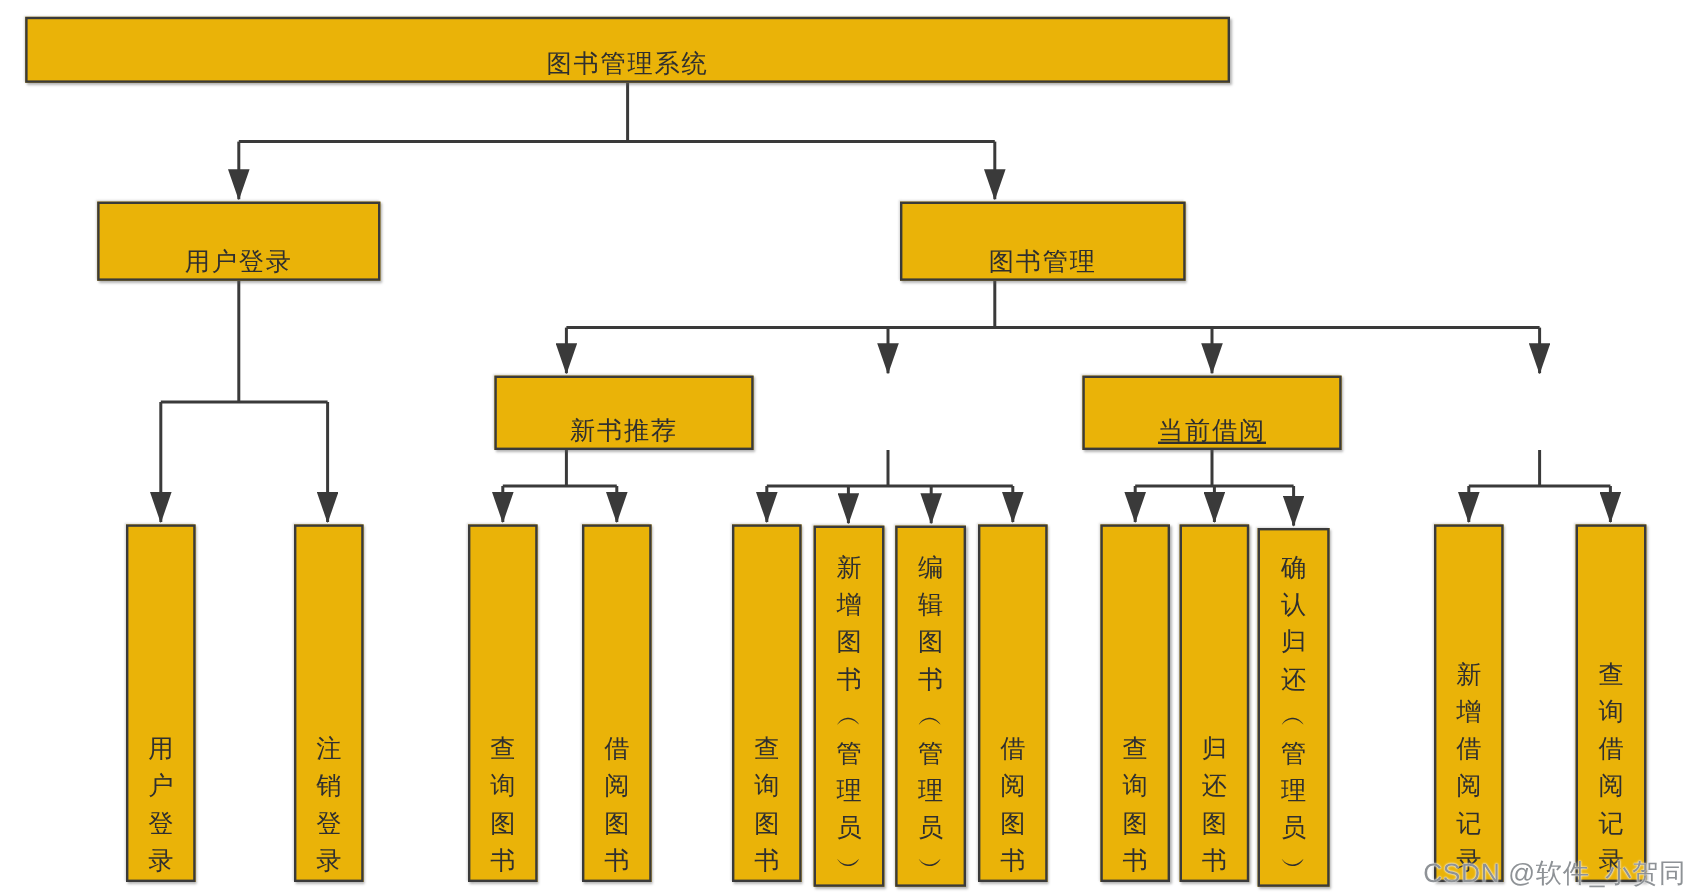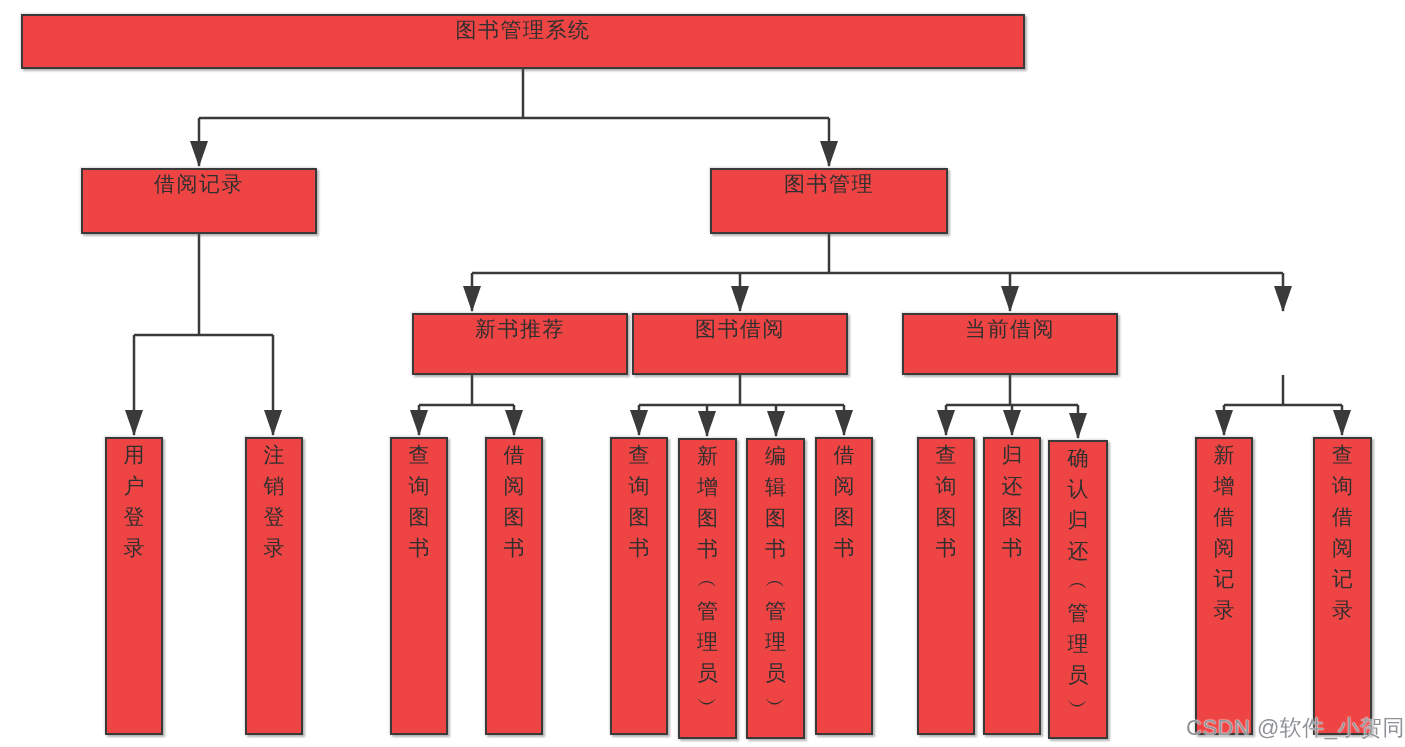--- a/index.html
+++ b/index.html
@@ -3,37 +3,37 @@
 <meta charset="utf-8">
 <style>
   html,body { margin:0; padding:0; background:#ffffff; }
   .canvas {
     position:relative; width:1405px; height:747px; background:#ffffff;
     font-family:"Liberation Sans","DejaVu Sans",sans-serif; color:#2f2f2f;
     overflow:hidden;
   }
   svg.connectors { position:absolute; left:0; top:0; }
   .node {
-    position:absolute; background:#ef4444; box-sizing:border-box;
+    position:absolute; background:#eab308; box-sizing:border-box;
     border:2.5px solid #3a3a3a;
     box-shadow:1.5px 1.5px 2px rgba(90,90,90,.45), -1px -1px 1.5px rgba(150,150,150,.3);
-    display:flex; align-items:flex-start; justify-content:center;
+    display:flex; align-items:flex-end; justify-content:center;
     z-index:2;
   }
   .hlabel { font-size:21px; letter-spacing:1.5px; white-space:nowrap; }
   .vlabel { display:flex; flex-direction:column; align-items:center; justify-content:center; }
   .vchar { display:block; height:31px; line-height:31px; font-size:21px; text-align:center; }
 
   
   #n1 {left:21px;  top:14px;  width:1004px; height:55px;}
   #n2 {left:81px;  top:168px; width:236px;  height:66px;}
-  #n3 {left:710px; top:168px; width:238px;  height:66px;}
+  #n3 {left:750px; top:168px; width:238px;  height:66px;}
   #n4 {left:364px; top:313px; width:216px;  height:62px;margin-left:48px;}
   #n5 {left:632px; top:313px; width:216px;  height:62px;}
-  #n6 {left:902px; top:313px; width:216px;  height:62px;}
+  #n6 {left:902px; top:313px; width:216px;  height:62px;text-decoration:underline;}
   #n7 {left:1175px;top:313px; width:216px;  height:62px;}
 
   #l1 {left:105px; top:437px; width:58px; height:298px;}
   #l2 {left:245px; top:437px; width:58px; height:298px;}
   #l3 {left:390px; top:437px; width:58px; height:298px;}
   #l4 {left:485px; top:437px; width:58px; height:298px;}
   #l5 {left:610px; top:437px; width:58px; height:298px;}
   #l6 {left:678px; top:438px; width:59px; height:301px;}
   #l7 {left:746px; top:438px; width:59px; height:301px;}
   #l8 {left:815px; top:437px; width:58px; height:298px;}
@@ -101,30 +101,27 @@
       <path d="M1224 405 H1342"></path>
       <line x1="1224" y1="405" x2="1224" y2="435" marker-end="url(#arr)"></line>
       <line x1="1342" y1="405" x2="1342" y2="435" marker-end="url(#arr)"></line>
     </g>
   </svg>
 
   <div class="node" id="n1">
     <span class="hlabel">图书管理系统</span>
   </div>
   <div class="node" id="n2">
-    <span class="hlabel">借阅记录</span>
+    <span class="hlabel">用户登录</span>
   </div>
   <div class="node" id="n3">
     <span class="hlabel">图书管理</span>
   </div>
   <div class="node" id="n4">
     <span class="hlabel">新书推荐</span>
-  </div>
-  <div class="node" id="n5">
-    <span class="hlabel">图书借阅</span>
   </div>
   <div class="node" id="n6">
     <span class="hlabel">当前借阅</span>
   </div>
 
   <div class="node leaf" id="l1">
     <span class="vlabel">
         <span class="vchar">用</span>
         <span class="vchar">户</span>
         <span class="vchar">登</span>

